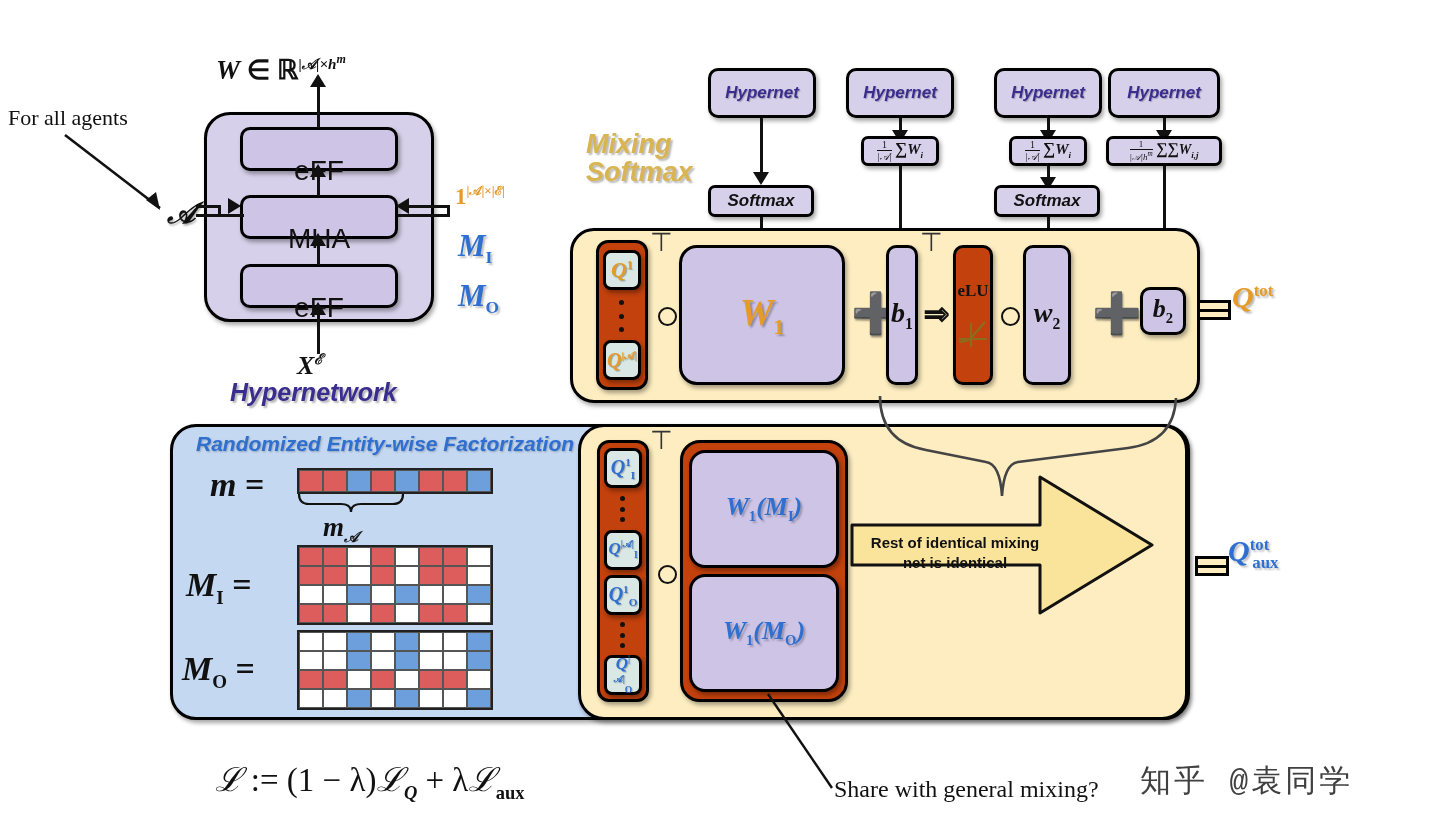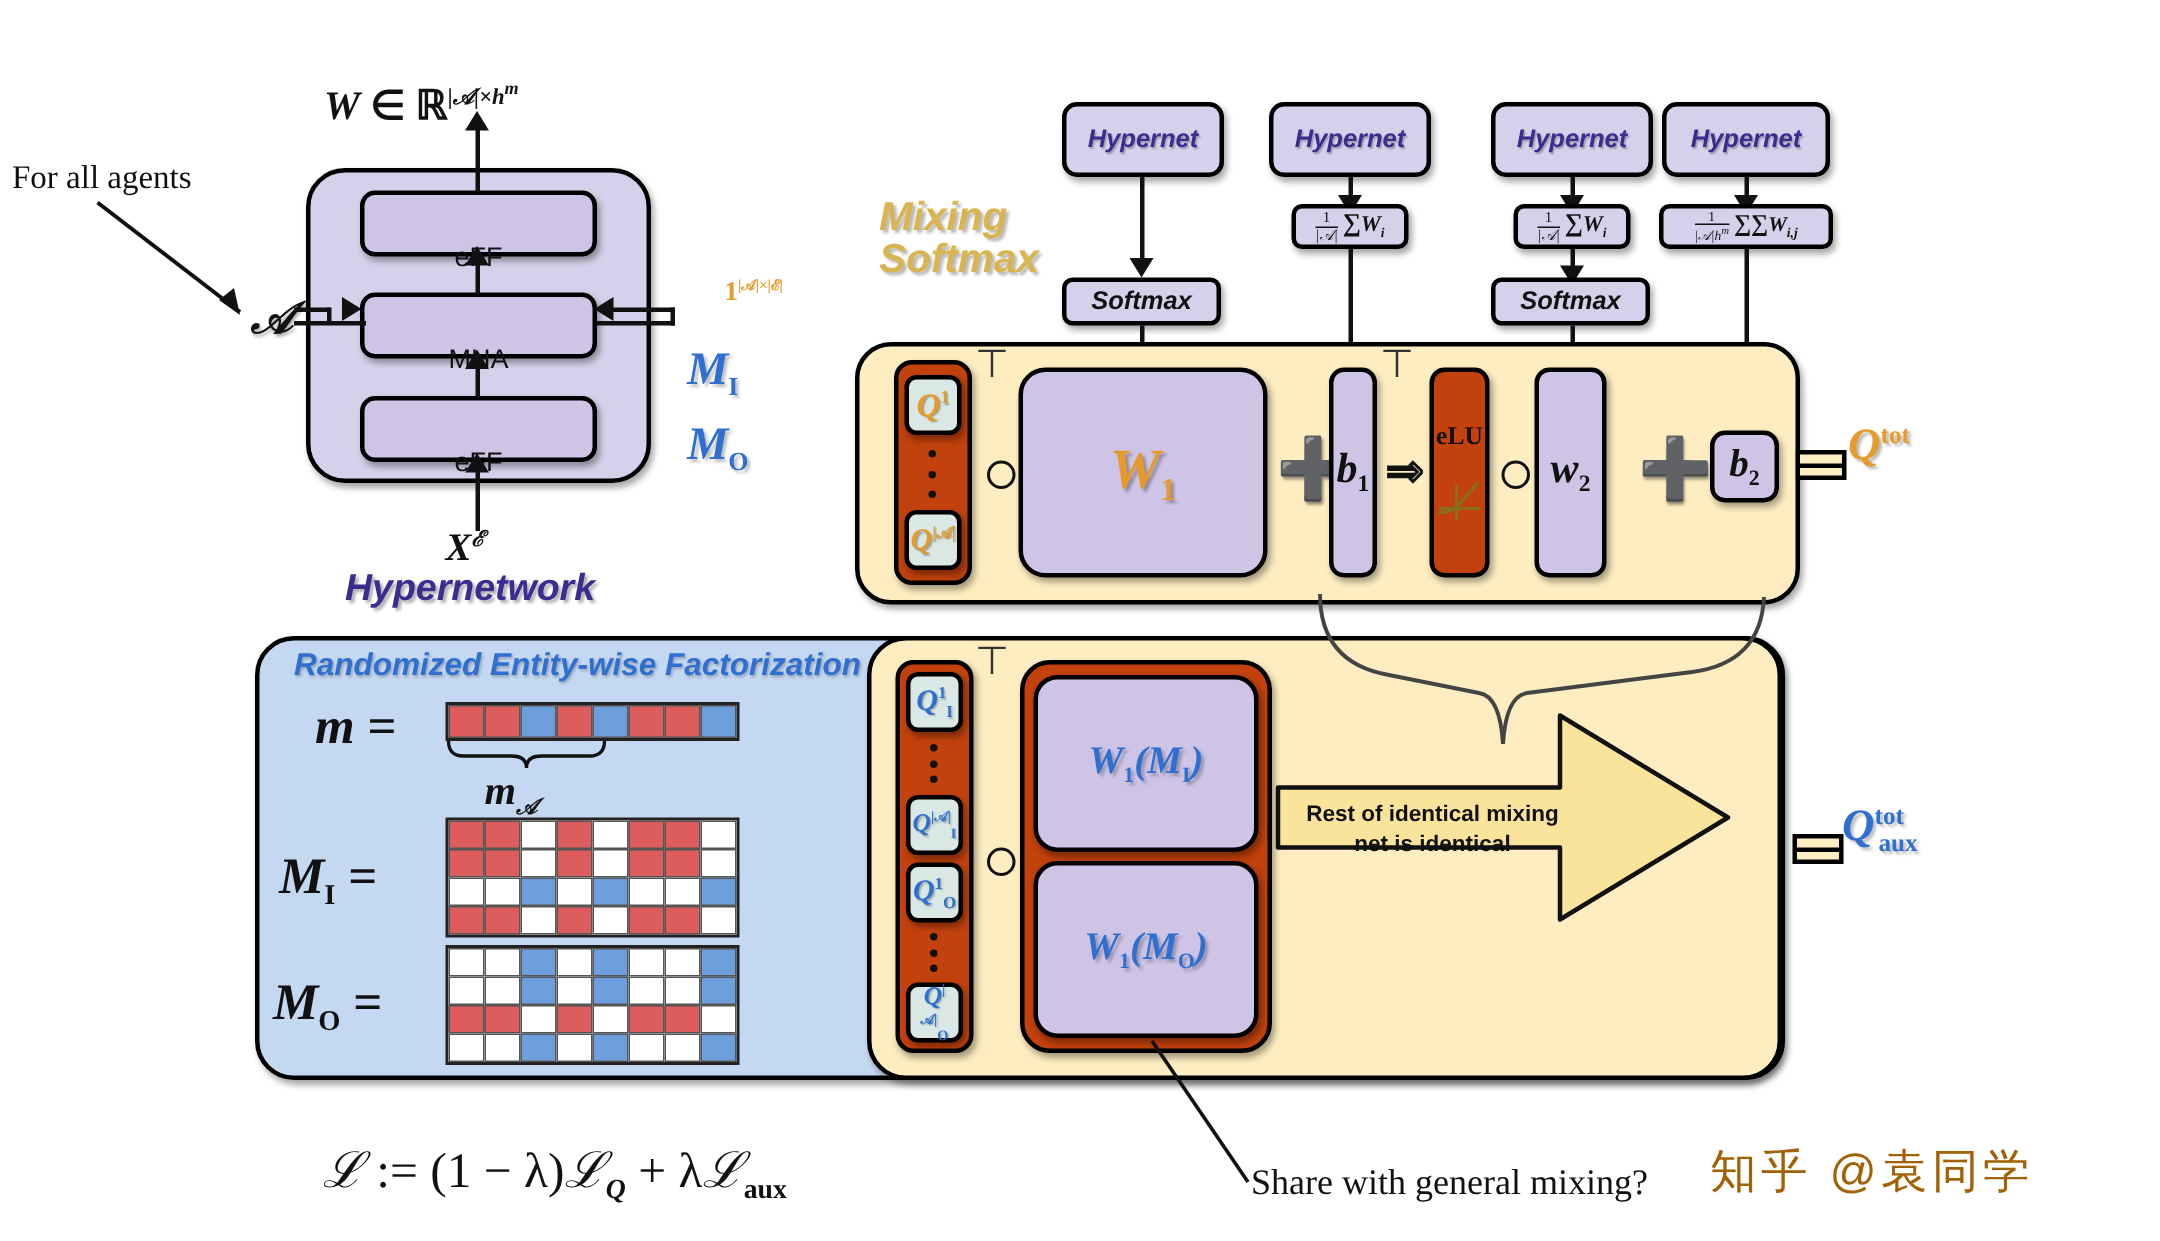--- a/index.html
+++ b/index.html
@@ -14,21 +14,21 @@
   .purple{background:#cdc4e6;}
   .purple-lt{background:#d7d0ea;}
   .cream{background:#fdedc0;}
   .cream-d{background:#c2410c;font-weight:bold;}
   .teal{background:#d9e8e4;}
   .blue-panel{background:#c4d8f2;}
   
   .hyp-label{font-weight:bold;font-style:italic;color:#3b2d8f;font-size:17px;
              text-shadow:1px 1px 1px rgba(0,0,0,.25);}
   .soft-label{font-weight:bold;font-style:italic;color:#111;font-size:17px;}
-  .eff-label{font-size:18px;color:#111;margin-top:44px;}
+  .eff-label{font-size:28px;color:#111;margin-top:44px;}
   .mix-title{font-weight:bold;font-style:italic;color:#d9b551;font-size:27px;
              line-height:1.05;text-shadow:2px 2px 2px rgba(0,0,0,.28);}
   .hn-title{font-weight:bold;font-style:italic;color:#3b2d8f;font-size:25px;
             text-shadow:2px 2px 2px rgba(0,0,0,.3);}
   .ref-title{font-weight:bold;font-style:italic;color:#2f6fd0;font-size:21px;
              text-shadow:1px 1px 2px rgba(0,0,0,.25);}
   .math{font-family:"Liberation Serif",serif;font-style:italic;font-weight:bold;}
   .gold{color:#e59a2a;}
   .blue{color:#2f6fd0;}
   .plain{font-family:"Liberation Serif",serif;}
@@ -57,22 +57,22 @@
   .tmark{position:absolute;font-family:"Liberation Serif",serif;font-size:26px;color:#333;}
   
   .grid{position:absolute;display:grid;border:2px solid #222;box-sizing:content-box;}
   .cell{border:1px solid #555;box-sizing:border-box;}
   .c-r{background:#dd5d5d;}
   .c-b{background:#6e9fdd;}
   .c-w{background:#fff;}
   .dots{position:absolute;display:flex;flex-direction:column;align-items:center;
         justify-content:space-between;}
   .dot{width:5px;height:5px;border-radius:50%;background:#111;}
-  .wm{position:absolute;color:#a16207;font-size:31px;letter-spacing:3px;
-      font-family:Liberation Sans, sans-serif;}
+  .wm{position:absolute;color:#404040;font-size:31px;letter-spacing:3px;
+      font-family:Liberation Mono, monospace;}
 </style>
 </head>
 <body>
 
 <div class="abs serif" style="left:216px;top:52px;font-size:27px;font-weight:bold;">
   <span class="math">W</span> <span class="plain" style="font-style:normal;">∈</span>
   <span class="plain" style="font-weight:bold;">ℝ</span><span class="sup math" style="font-style:italic;">|𝒜|×<i>h</i><sup style="font-size:.8em">m</sup></span>
 </div>
 
 <div class="abs" style="left:8px;top:105px;font-size:22px;">
@@ -113,21 +113,21 @@
 <div class="hline" style="left:196px;top:214px;width:48px;"></div>
 <div class="hline" style="left:196px;top:205px;width:24px;"></div>
 <div class="vline" style="left:218px;top:205px;height:10px;"></div>
 <div class="arrowright" style="left:228px;top:198px;"></div>
 
 <div class="hline" style="left:398px;top:214px;width:52px;"></div>
 <div class="vline" style="left:447px;top:205px;height:12px;"></div>
 <div class="hline" style="left:408px;top:205px;width:42px;"></div>
 <div class="arrowleft" style="left:396px;top:198px;"></div>
 
-<div class="abs serif gold" style="left:455px;top:184px;font-size:18px;font-weight:bold;margin-left:28px;">
+<div class="abs serif gold" style="left:455px;top:184px;font-size:23px;font-weight:bold;">
   1<span class="sup">|𝒜|×|ℰ|</span>
 </div>
 <div class="abs serif blue" style="left:458px;top:228px;font-size:31px;font-weight:bold;font-style:italic;
             text-shadow:2px 2px 2px rgba(0,0,0,.25);">M<span class="sub">I</span></div>
 <div class="abs serif blue" style="left:458px;top:278px;font-size:31px;font-weight:bold;font-style:italic;
             text-shadow:2px 2px 2px rgba(0,0,0,.25);">M<span class="sub">O</span></div>
 
 <div class="abs hn-title" style="left:230px;top:378px;">Hypernetwork</div>
 
 <div class="abs mix-title" style="left:586px;top:130px;">

